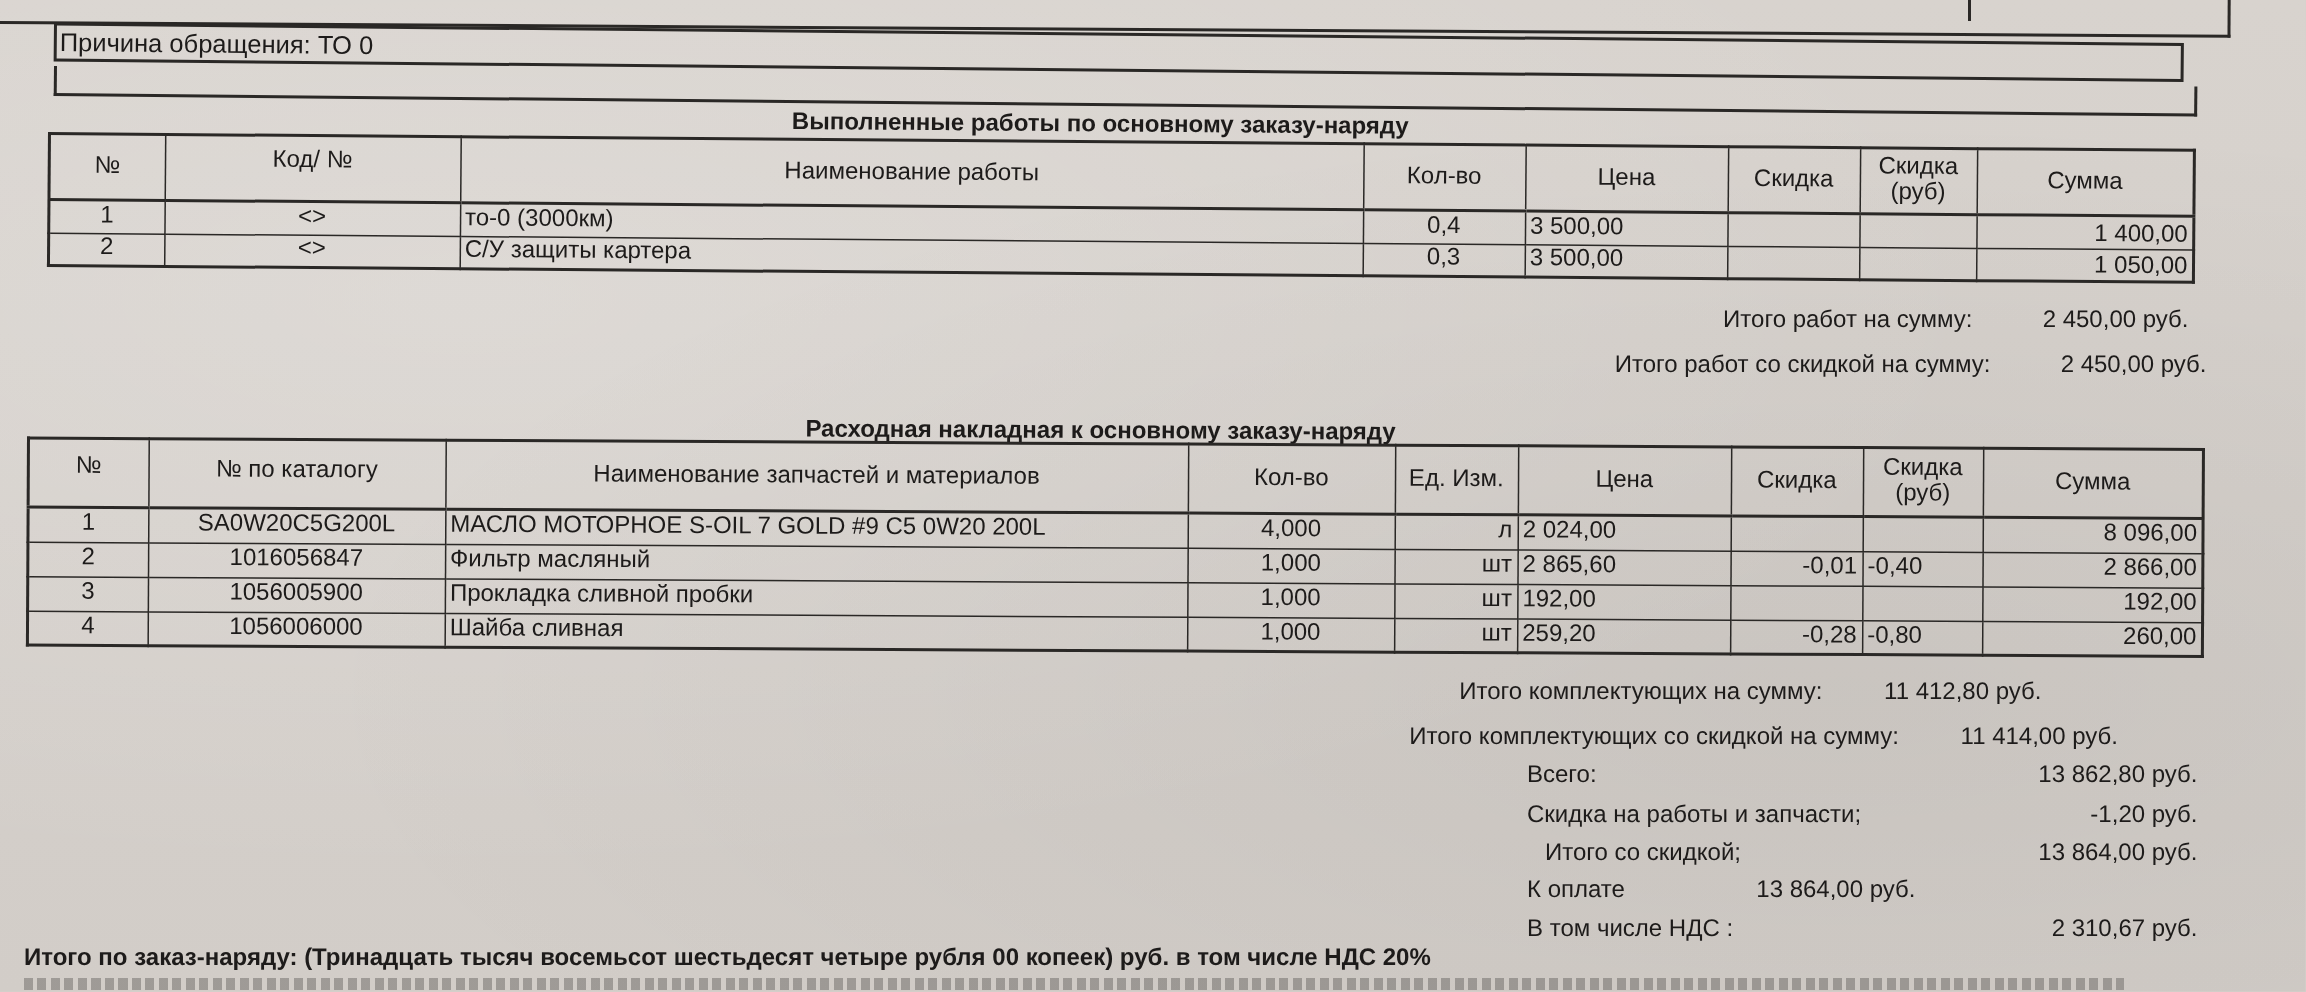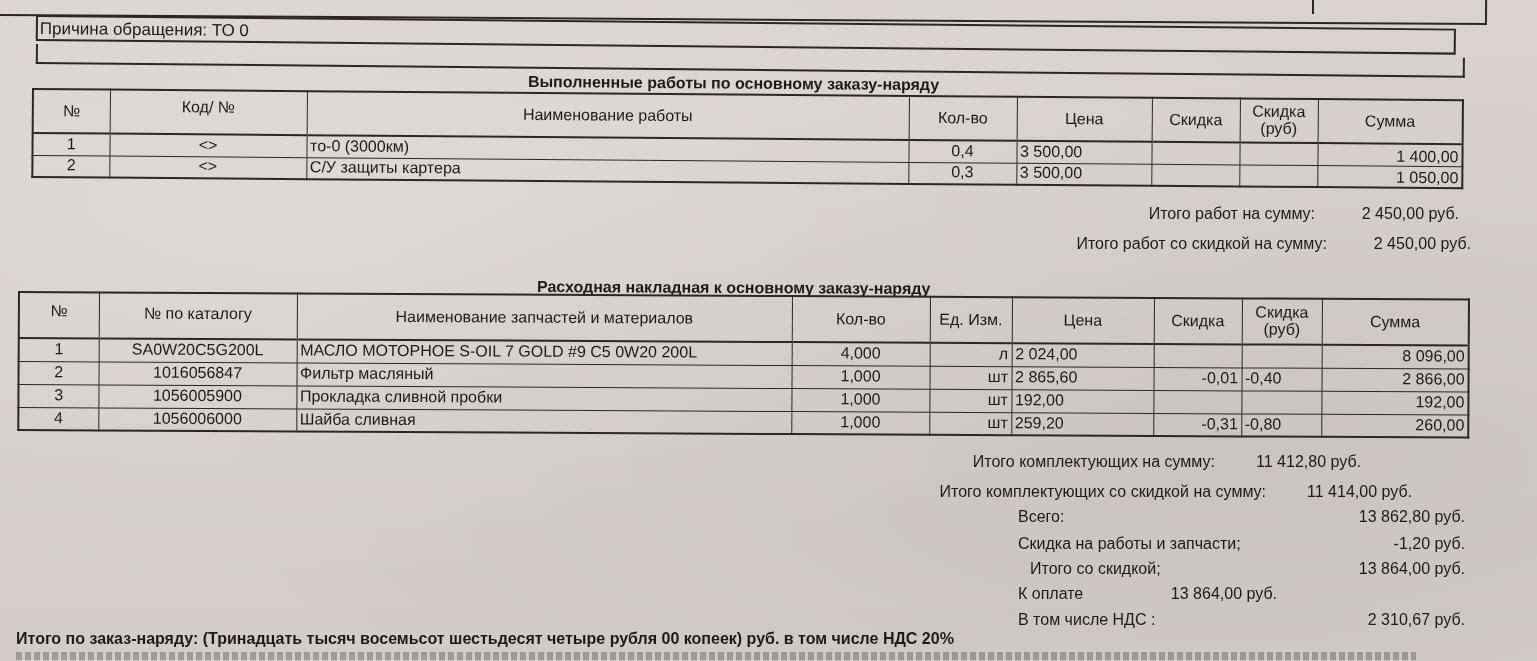--- a/index.html
+++ b/index.html
@@ -243,21 +243,21 @@
       <td class="l"></td>
       <td class="r">192,00</td>
     </tr>
     <tr>
       <td class="c">4</td>
       <td class="c">1056006000</td>
       <td class="l">Шайба сливная</td>
       <td class="c">1,000</td>
       <td class="r">шт</td>
       <td class="l">259,20</td>
-      <td class="r">-0,31</td>
+      <td class="r">-0,28</td>
       <td class="l">-0,80</td>
       <td class="r">260,00</td>
     </tr>
   </tbody>
 </table>
 
 <div class="totals-row" style="left:0; top:453px; width:1433px; height:22px;">
   <span class="lbl" style="right:218px;">Итого комплектующих на сумму:</span>
   <span class="val" style="right:72px;">11 412,80 руб.</span>
 </div>

